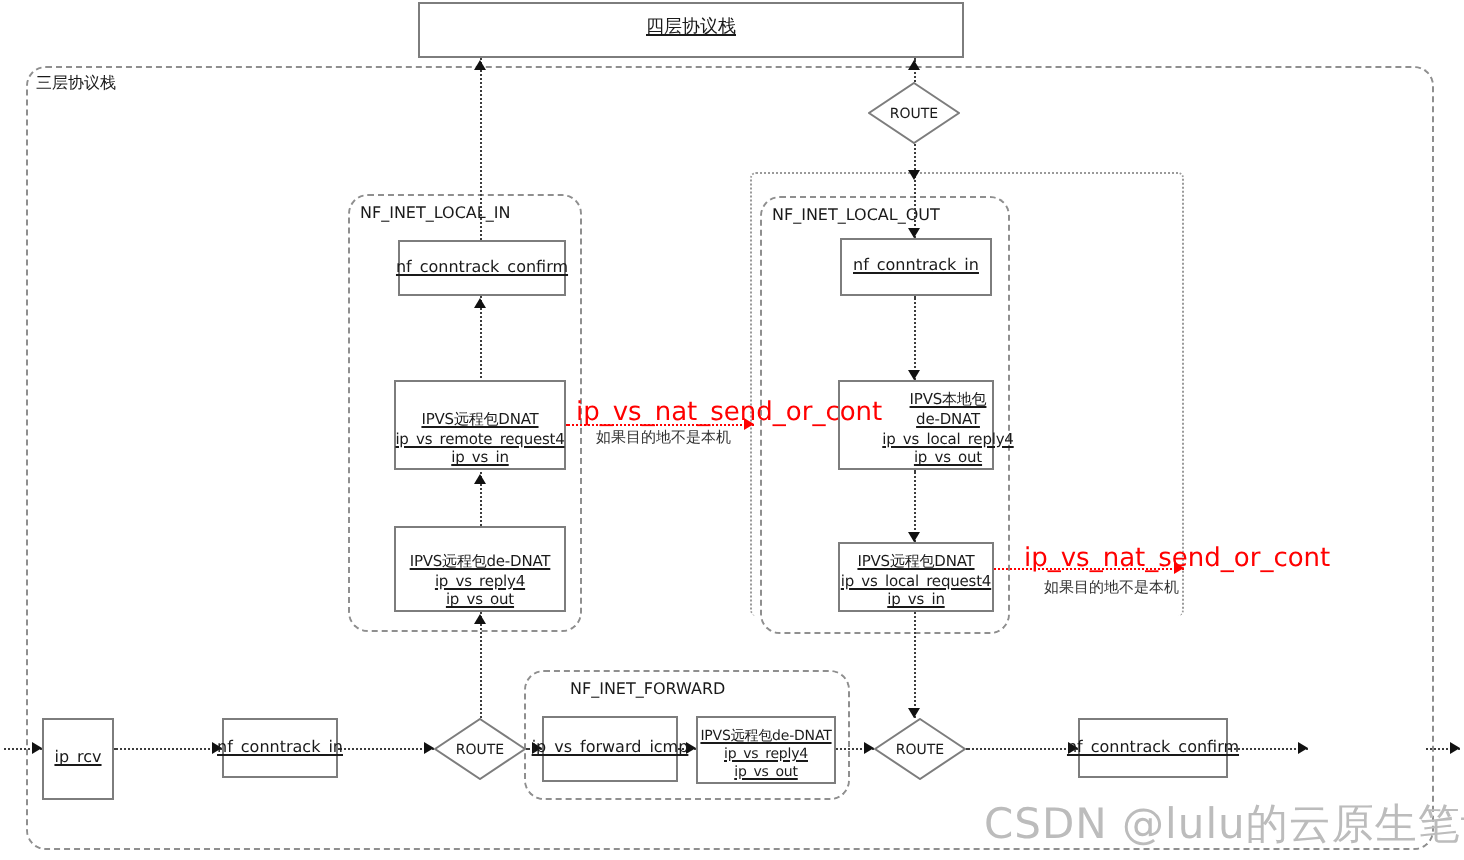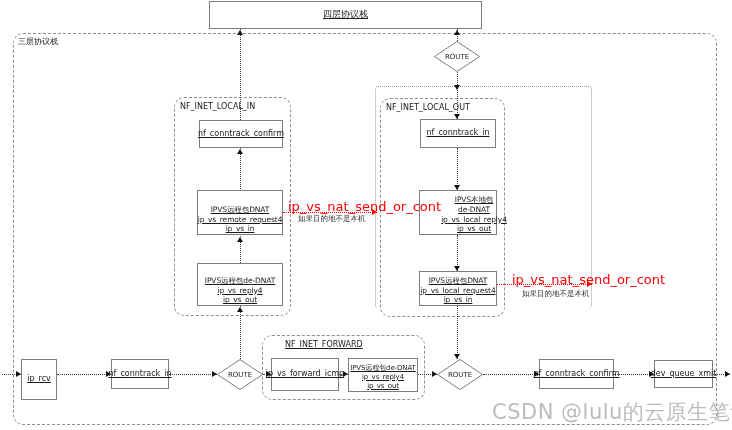--- a/index.html
+++ b/index.html
@@ -168,21 +168,21 @@
   </div>
 
   <div class="diamond" style="left:217px;top:359px;width:46px;height:31px;">
     <svg width="46" height="31">
       <polygon points="23,0.5 45.5,15.5 23,30.5 0.5,15.5" fill="#ffffff" stroke="#7d7d7d" stroke-width="1"></polygon>
     </svg>
     <div class="dlabel">ROUTE</div>
   </div>
 
   <div class="dashedbox" style="left:262px;top:335px;width:163px;height:65px;">
-    <span class="boxtitle" style="left:22px;text-decoration:underline;">NF_INET_FORWARD</span>
+    <span class="boxtitle" style="left:22px;">NF_INET_FORWARD</span>
   </div>
   <div class="solidbox" style="left:271px;top:358px;width:68px;height:33px;">
     <span>ip_vs_forward_icmp</span>
   </div>
   <div class="solidbox small" style="left:348px;top:358px;width:70px;height:34px;font-size:7px;">
     <span>IPVS远程包de-DNAT</span>
     <span>ip_vs_reply4</span>
     <span>ip_vs_out</span>
   </div>
 
@@ -190,19 +190,16 @@
     <svg width="46" height="31">
       <polygon points="23,0.5 45.5,15.5 23,30.5 0.5,15.5" fill="#ffffff" stroke="#7d7d7d" stroke-width="1"></polygon>
     </svg>
     <div class="dlabel">ROUTE</div>
   </div>
 
   <div class="solidbox" style="left:539px;top:359px;width:75px;height:30px;">
     <span>nf_conntrack_confirm</span>
   </div>
 
-  <div class="solidbox" style="left:654px;top:360px;width:59px;height:28px;">
-    <span>dev_queue_xmit</span>
-  </div>
 
   <div id="watermark">CSDN @lulu的云原生笔记</div>
 
 </div>
 
 </body></html>

